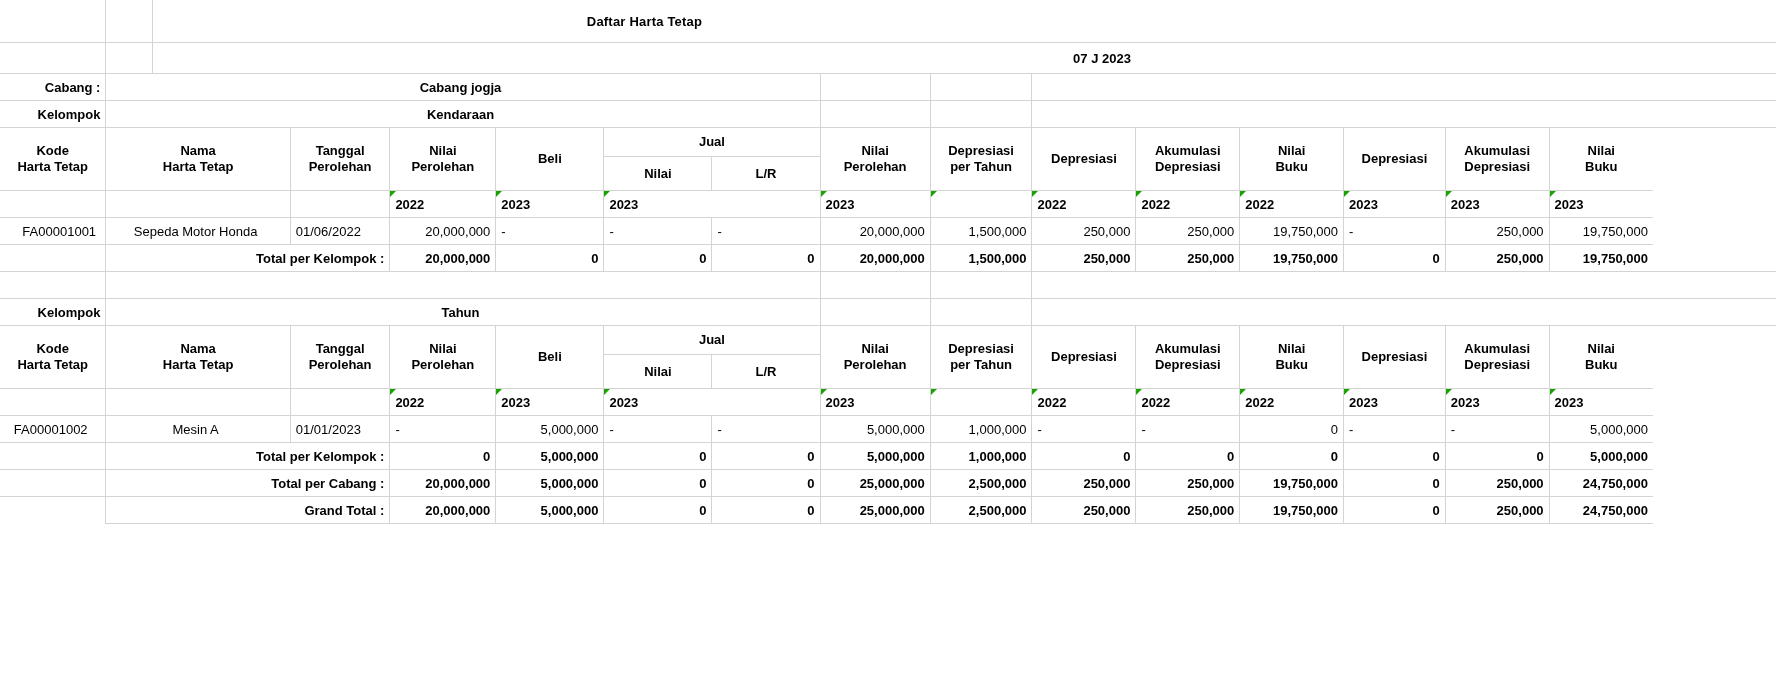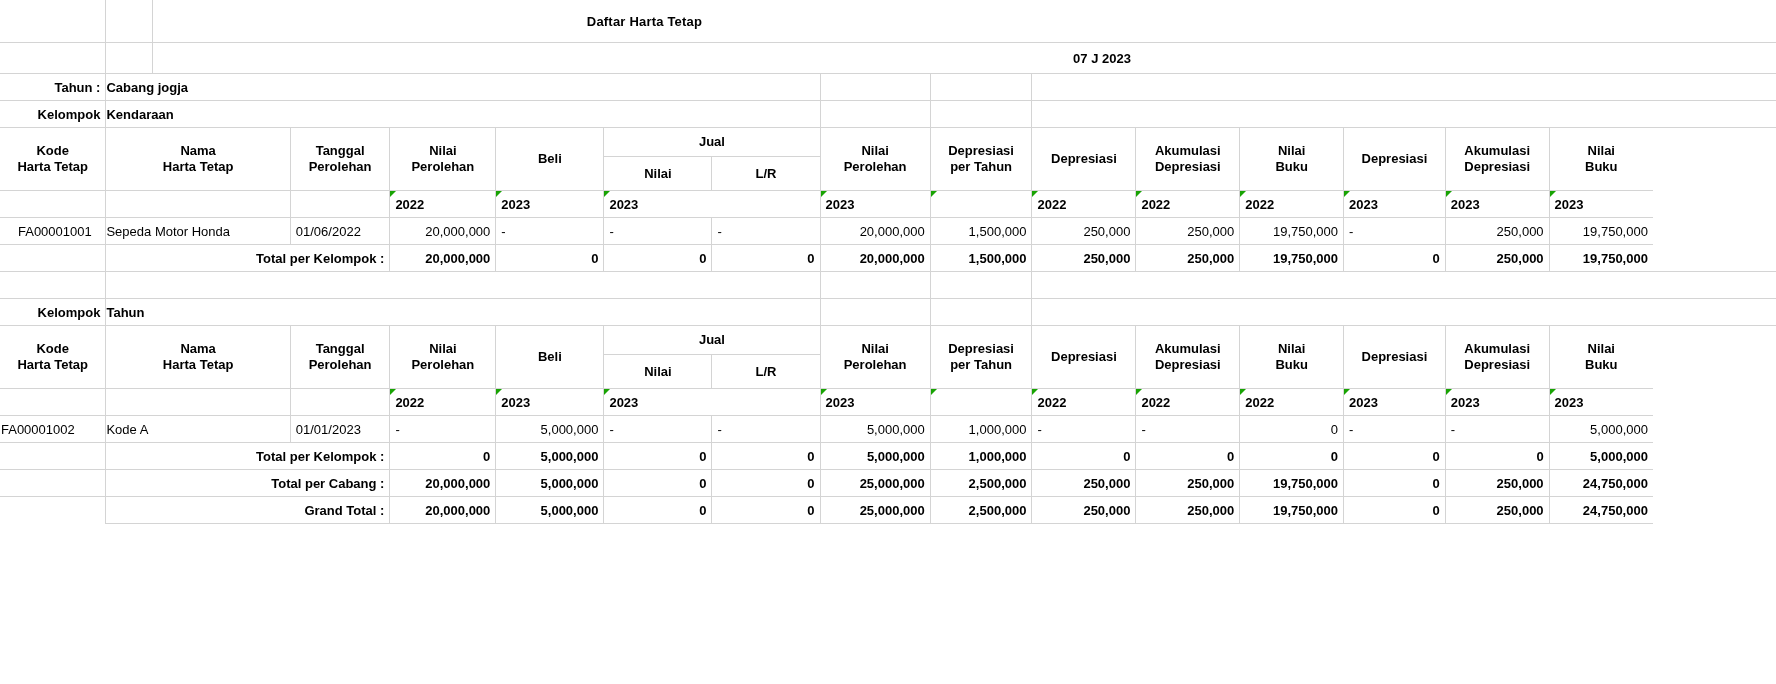--- a/index.html
+++ b/index.html
@@ -32,21 +32,21 @@
     white-space: nowrap;
     overflow: hidden;
     font-size: 13px;
   }
   .nb-l { border-left: none !important; }
   .nb-r { border-right: none !important; }
   .nb-t { border-top: none !important; }
   .nb-b { border-bottom: none !important; }
   .c { }
   .r { text-align: right; }
-  .l { text-align: left; }
+  .l { text-align: center; }
   .b { font-weight: bold; }
   .title {
     font-size: 27px;
     font-weight: bold;
     text-align: center;
     letter-spacing: 0.2px;
   }
   .subtitle {
     font-size: 14px;
     font-weight: bold;
@@ -120,21 +120,21 @@
     <td class="subtitle nb-l nb-r" colspan="9" style="height:30px">07 J 2023</td>
     <td class="nb-l nb-r"></td>
     <td class="nb-l nb-r"></td>
     <td class="nb-l nb-r"></td>
     <td class="nb-l nb-r"></td>
     <td class="nb-l nb-r"></td>
     <td class="nb-l nb-r"></td>
   </tr>
 
   <tr>
-    <td class="r b nb-l">Tahun :</td>
+    <td class="r b nb-l">Cabang :</td>
     <td class="l b nb-r" colspan="7" style="padding-left:0">Cabang jogja</td>
     <td></td>
     <td></td>
     <td class="nb-r" colspan="7"></td>
   </tr>
 
   <tr>
     <td class="r group-label nb-l">Kelompok</td>
     <td class="l group-label nb-r" colspan="7" style="padding-left:0">Kendaraan</td>
     <td></td>
@@ -340,21 +340,21 @@
     <td class="c b marker">2022</td>
     <td class="c b marker">2022</td>
     <td class="c b marker">2022</td>
     <td class="c b marker">2023</td>
     <td class="c b marker">2023</td>
     <td class="c b marker nb-r">2023</td>
   </tr>
 
   <tr>
     <td class="l nb-l" style="padding-left:1px">FA00001002</td>
-    <td class="l" colspan="2" style="padding-left:0">Kode A</td>
+    <td class="l" colspan="2" style="padding-left:0">Mesin A</td>
     <td class="c">01/01/2023</td>
     <td class="c">-</td>
     <td class="r">5,000,000</td>
     <td class="c">-</td>
     <td class="c">-</td>
     <td class="r">5,000,000</td>
     <td class="r">1,000,000</td>
     <td class="c">-</td>
     <td class="c">-</td>
     <td class="r">0</td>

